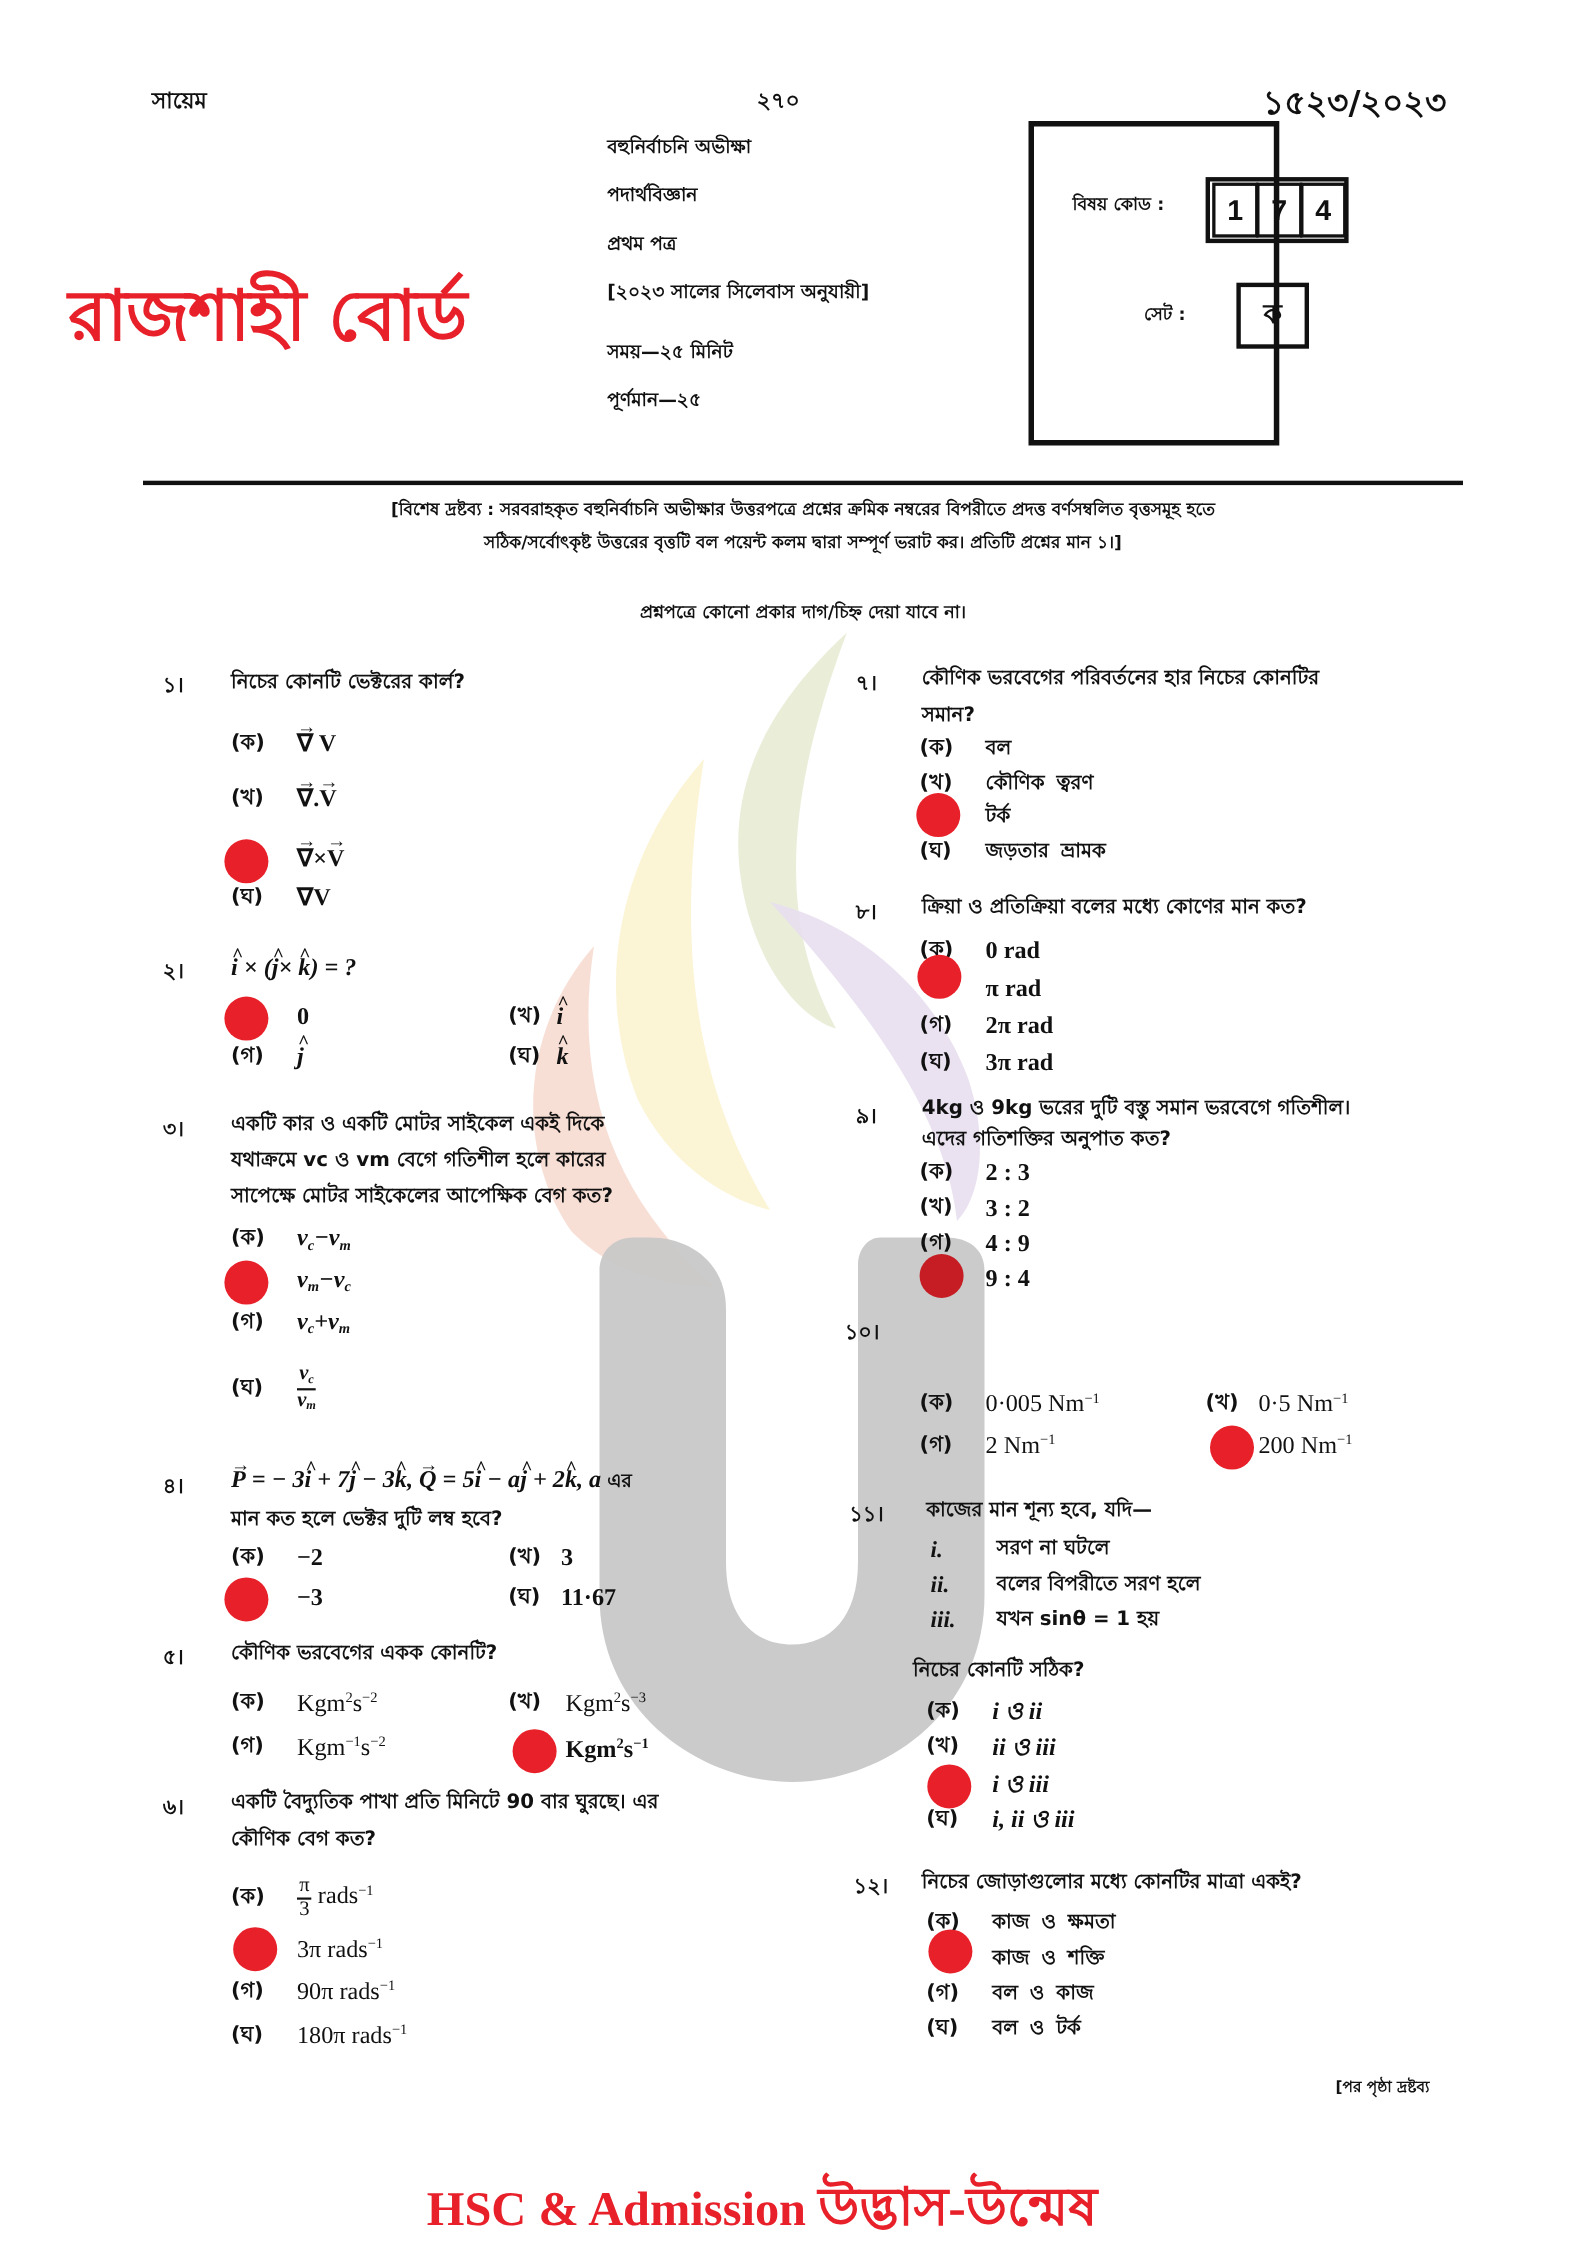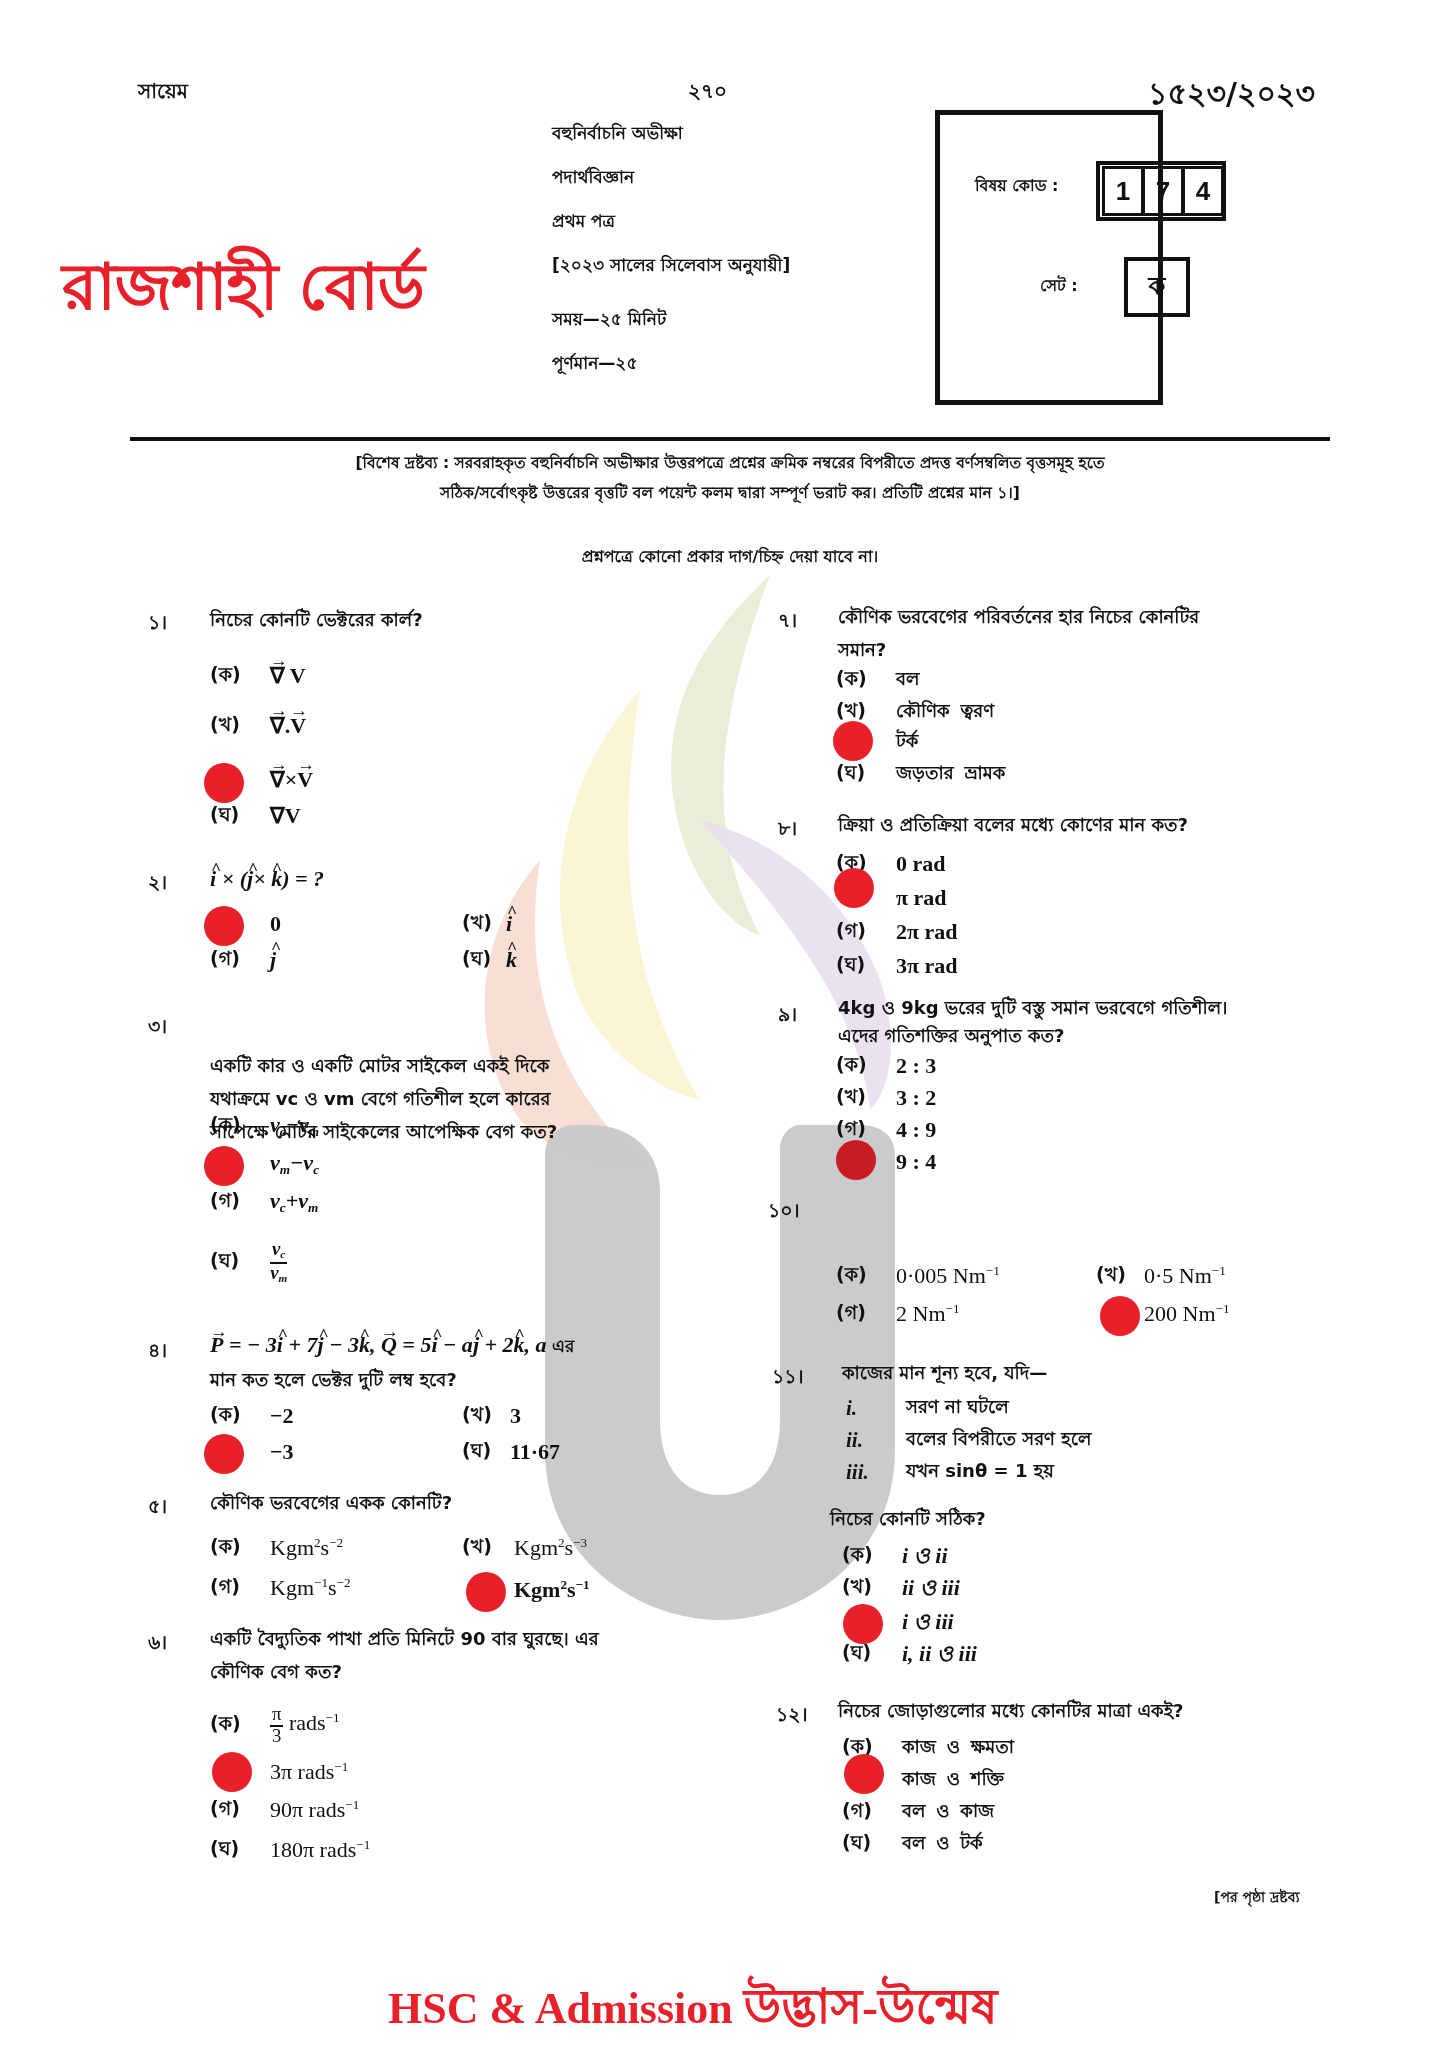--- a/index.html
+++ b/index.html
@@ -135,21 +135,21 @@
   <div class="opt" style="left:210px;top:944px;">
     <span class="opt-label">(গ)</span>
     <span class="opt-val it"><span class="hat">j</span></span>
   </div>
   <div class="opt" style="left:462px;top:944px;">
     <span class="opt-label" style="width:44px;">(ঘ)</span>
     <span class="opt-val it"><span class="hat">k</span></span>
   </div>
 
   <div class="qnum" style="left:148px;top:1012px;">৩।</div>
-  <div class="qtext" style="left:210px;top:1005px;margin-top:44px;">
+  <div class="qtext" style="left:210px;top:1005px;">
     <div>একটি কার ও একটি মোটর সাইকেল একই দিকে</div>
     <div>যথাক্রমে vc ও vm বেগে গতিশীল হলে কারের</div>
     <div>সাপেক্ষে মোটর সাইকেলের আপেক্ষিক বেগ কত?</div>
   </div>
   <div class="opt" style="left:210px;top:1110px;">
     <span class="opt-label">(ক)</span>
     <span class="opt-val it">v<sub>c</sub>−v<sub>m</sub></span>
   </div>
   <div class="dot" style="left:204px;top:1146px;"></div>
   <div class="opt" style="left:210px;top:1148px;">

